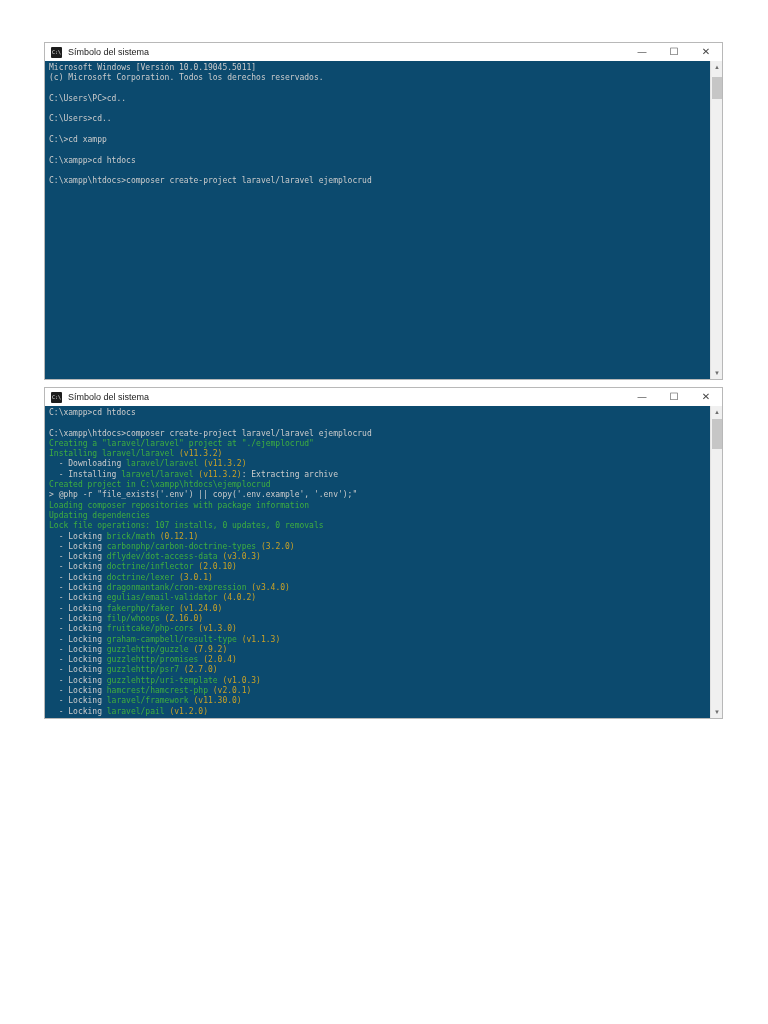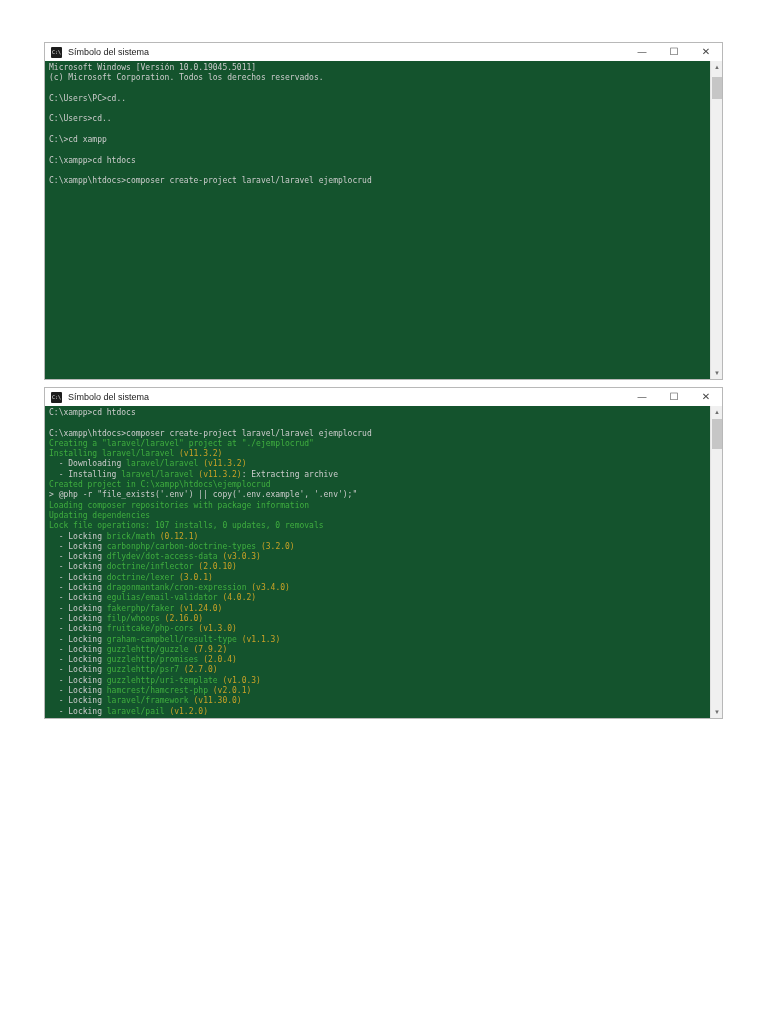--- a/index.html
+++ b/index.html
@@ -27,21 +27,21 @@
   .controls { margin-left:auto; display:flex; height:100%; }
   .ctrl {
     width:32px; height:100%; display:flex; align-items:center; justify-content:center;
     color:#444; font-size:9px; line-height:1; cursor:default;
   }
   .ctrl.max { font-size:10px; }
   .ctrl.close { font-size:10px; }
 
   .terminal {
     position:absolute; left:0; right:0; top:18px; bottom:0;
-    background:#14532d; overflow:hidden;
+    background:#0c4a6e; overflow:hidden;
   }
   .term-lines {
     position:absolute; left:4px; top:2px; right:14px; bottom:0;
     font-family:"DejaVu Sans Mono","Liberation Mono",monospace;
     font-size:8px; line-height:10.3px; white-space:pre; color:#cccccc;
   }
   .line { height:10.3px; overflow:hidden; }
 
   .scrollbar {
     position:absolute; top:0; right:0; bottom:0; width:12px; background:#f0f0f0;

